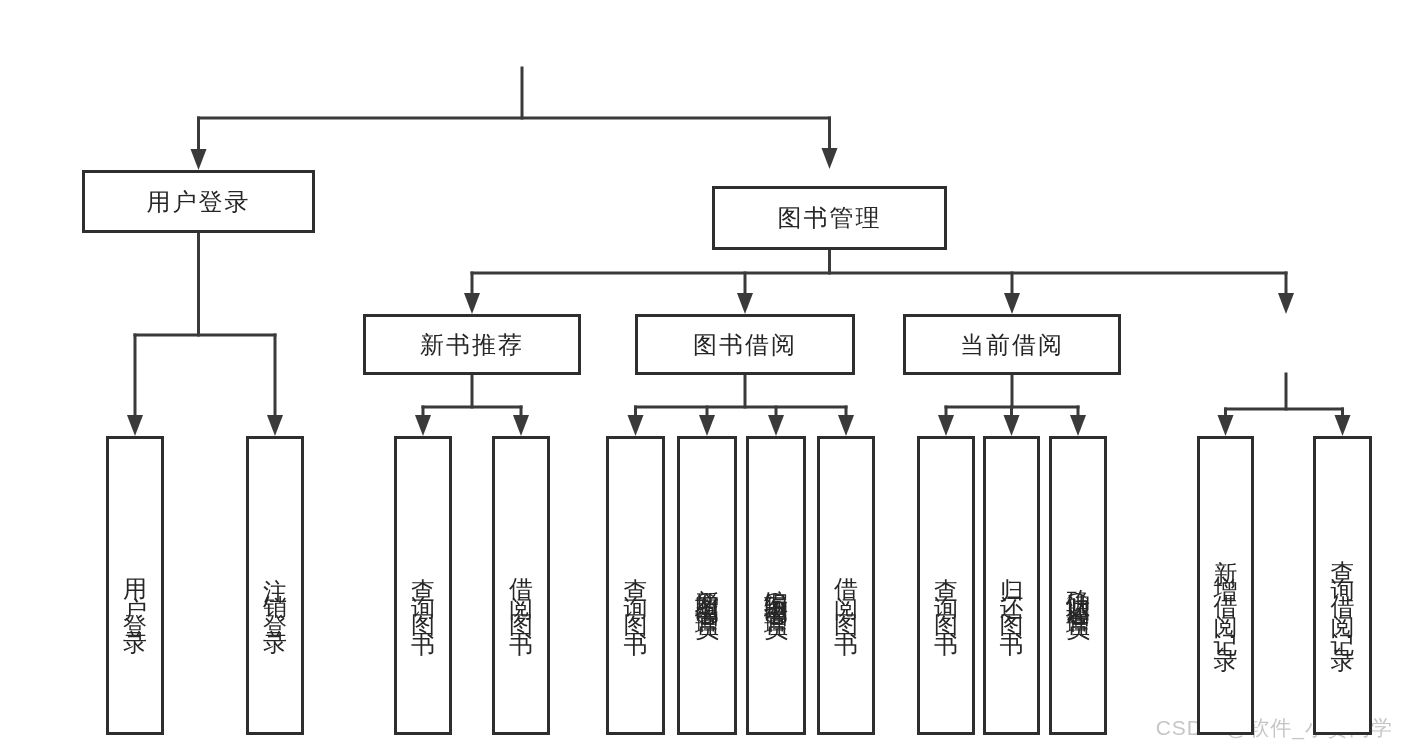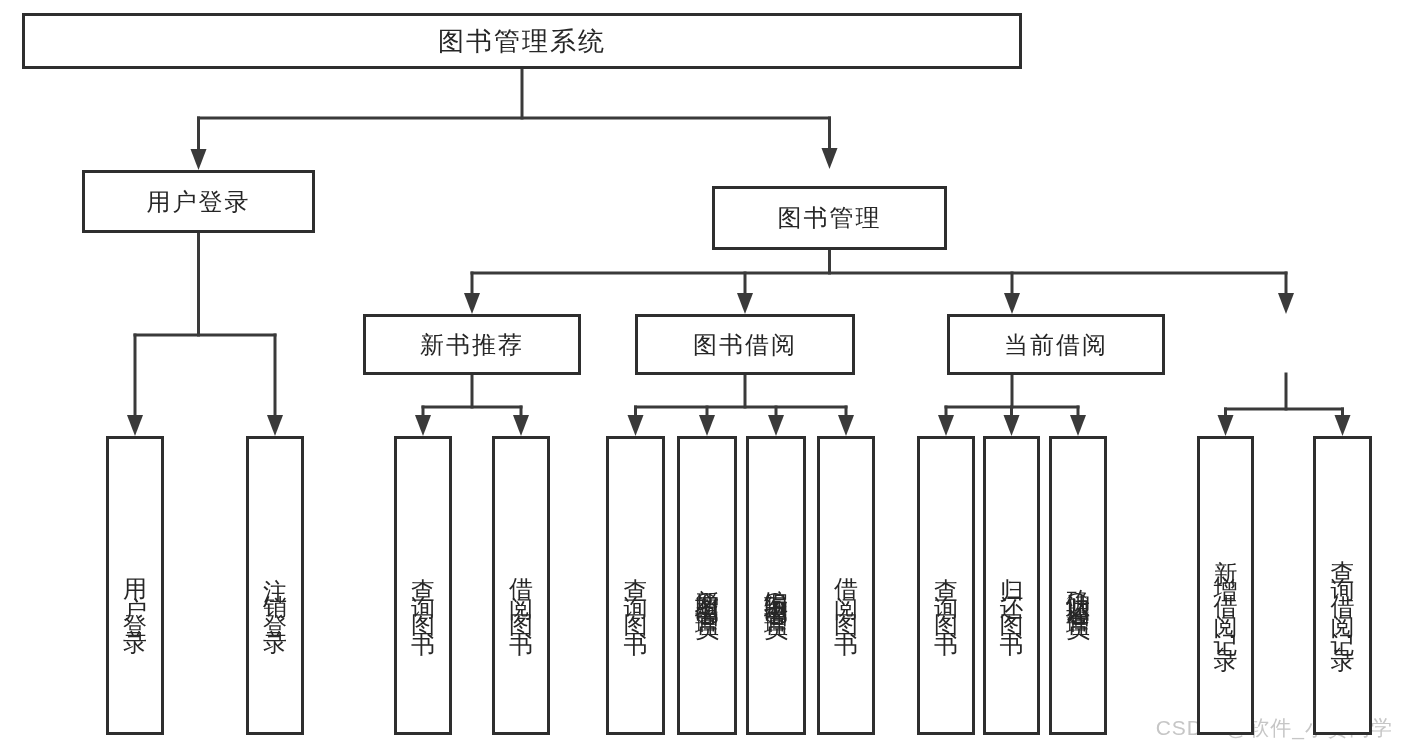--- a/index.html
+++ b/index.html
@@ -109,36 +109,33 @@
       <line x1="1078" y1="407" x2="1078" y2="419" stroke="#3a3a3a" stroke-width="3" stroke-linecap="square"></line>
       <polygon points="1070,415 1086,415 1078,436" fill="#3a3a3a"></polygon>
       <line x1="1286" y1="374" x2="1286" y2="409" stroke="#3a3a3a" stroke-width="3" stroke-linecap="square"></line>
       <line x1="1225.5" y1="409" x2="1342.5" y2="409" stroke="#3a3a3a" stroke-width="3" stroke-linecap="square"></line>
       <line x1="1225.5" y1="409" x2="1225.5" y2="419" stroke="#3a3a3a" stroke-width="3" stroke-linecap="square"></line>
       <polygon points="1217.5,415 1233.5,415 1225.5,436" fill="#3a3a3a"></polygon>
       <line x1="1342.5" y1="409" x2="1342.5" y2="419" stroke="#3a3a3a" stroke-width="3" stroke-linecap="square"></line>
       <polygon points="1334.5,415 1350.5,415 1342.5,436" fill="#3a3a3a"></polygon>
     </svg>
   <div class="watermark" style="color: rgb(198, 198, 198);">CSDN @软件_小贺同学</div>
-<div class="node h root" style="left: 22px; top: 13px; width: 1000px; height: 56px; border-color: rgb(46, 46, 46); background: rgb(255, 255, 255); color: rgb(38, 38, 38);">
-      <span>图书管理系统</span>
-    </div>
     <div class="node h" style="left: 82px; top: 170px; width: 233px; height: 63px; border-color: rgb(46, 46, 46); background: rgb(255, 255, 255); color: rgb(38, 38, 38);">
       <span>用户登录</span>
     </div>
     <div class="node h" style="left: 712px; top: 169px; width: 235px; height: 64px; border-color: rgb(46, 46, 46); background: rgb(255, 255, 255); color: rgb(38, 38, 38); margin-top: 17px;">
       <span>图书管理</span>
     </div>
     <div class="node h" style="left: 363px; top: 314px; width: 218px; height: 61px; border-color: rgb(46, 46, 46); background: rgb(255, 255, 255); color: rgb(38, 38, 38);">
       <span>新书推荐</span>
     </div>
     <div class="node h" style="left: 635px; top: 314px; width: 220px; height: 61px; border-color: rgb(46, 46, 46); background: rgb(255, 255, 255); color: rgb(38, 38, 38);">
       <span>图书借阅</span>
     </div>
-    <div class="node h" style="left: 903px; top: 314px; width: 218px; height: 61px; border-color: rgb(46, 46, 46); background: rgb(255, 255, 255); color: rgb(38, 38, 38); margin-left: 44px;">
+    <div class="node h" style="left: 903px; top: 314px; width: 218px; height: 61px; border-color: rgb(46, 46, 46); background: rgb(255, 255, 255); color: rgb(38, 38, 38);">
       <span>当前借阅</span>
     </div>
     <div class="node v" style="left: 106px; top: 436px; width: 58px; height: 299px; border-color: rgb(46, 46, 46); background: rgb(255, 255, 255); color: rgb(38, 38, 38);">
       <span style="letter-spacing: 18px; margin-bottom: -18px;">用户登录</span>
     </div>
     <div class="node v" style="left: 246px; top: 436px; width: 58px; height: 299px; border-color: rgb(46, 46, 46); background: rgb(255, 255, 255); color: rgb(38, 38, 38);">
       <span style="letter-spacing: 18px; margin-bottom: -18px;">注销登录</span>
     </div>
     <div class="node v" style="left: 394px; top: 436px; width: 58px; height: 299px; border-color: rgb(46, 46, 46); background: rgb(255, 255, 255); color: rgb(38, 38, 38);">
       <span style="letter-spacing: 18px; margin-bottom: -18px;">查询图书</span>

